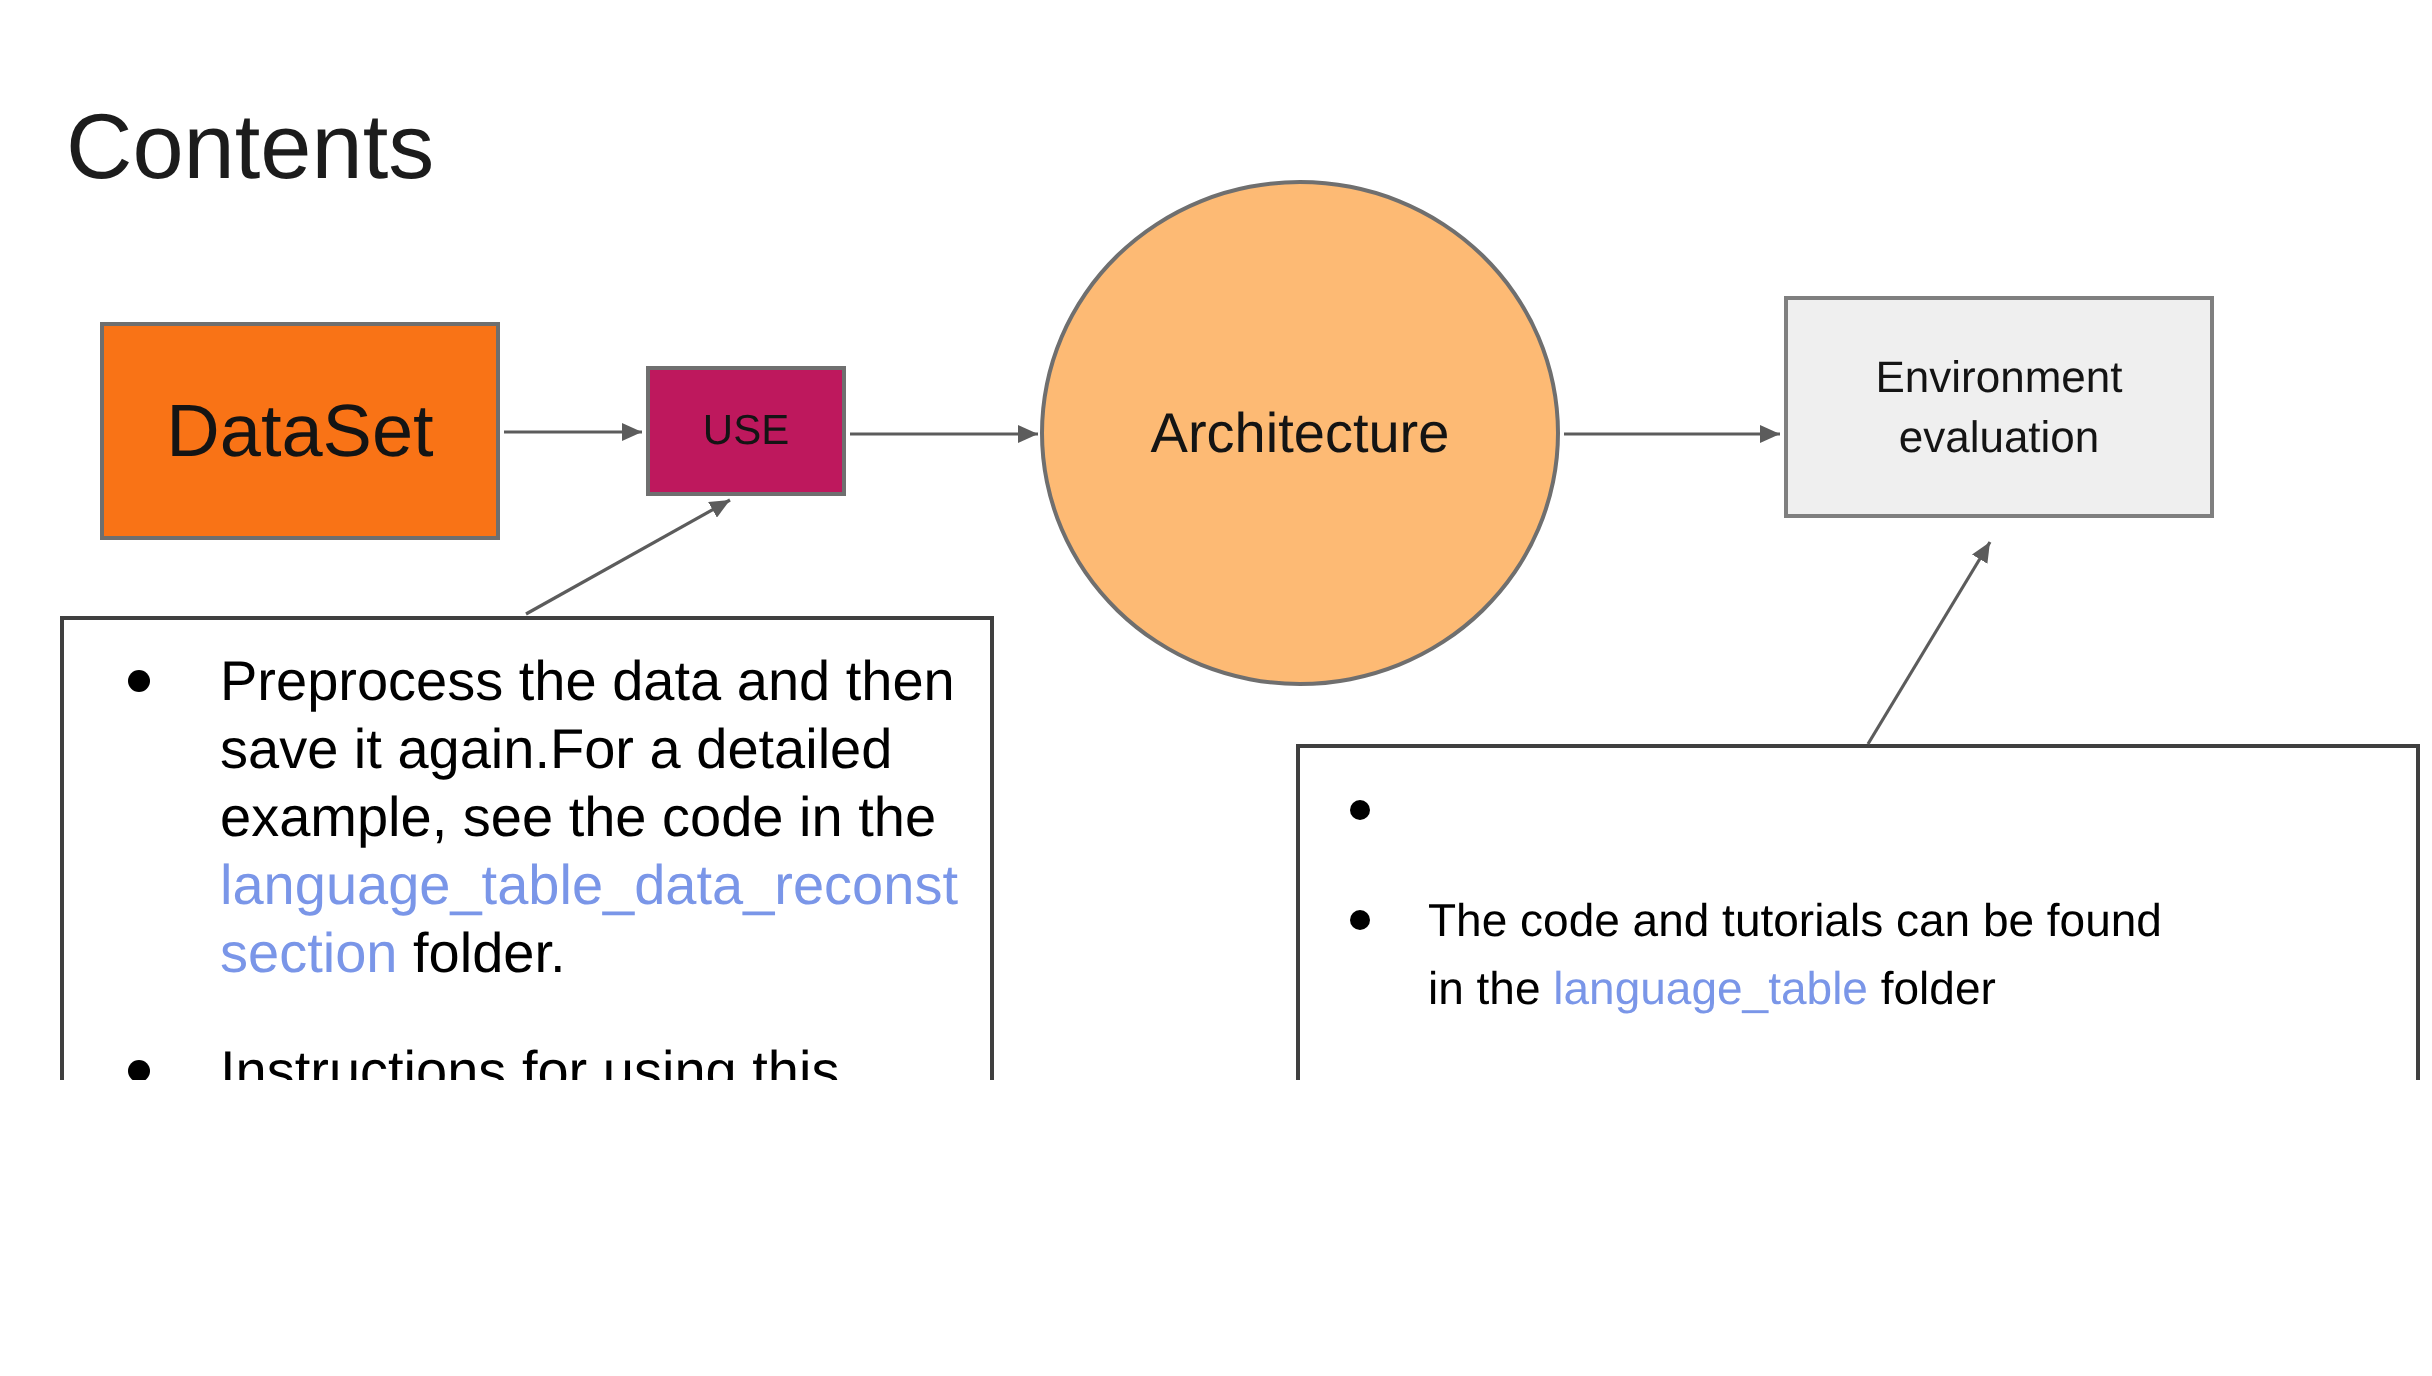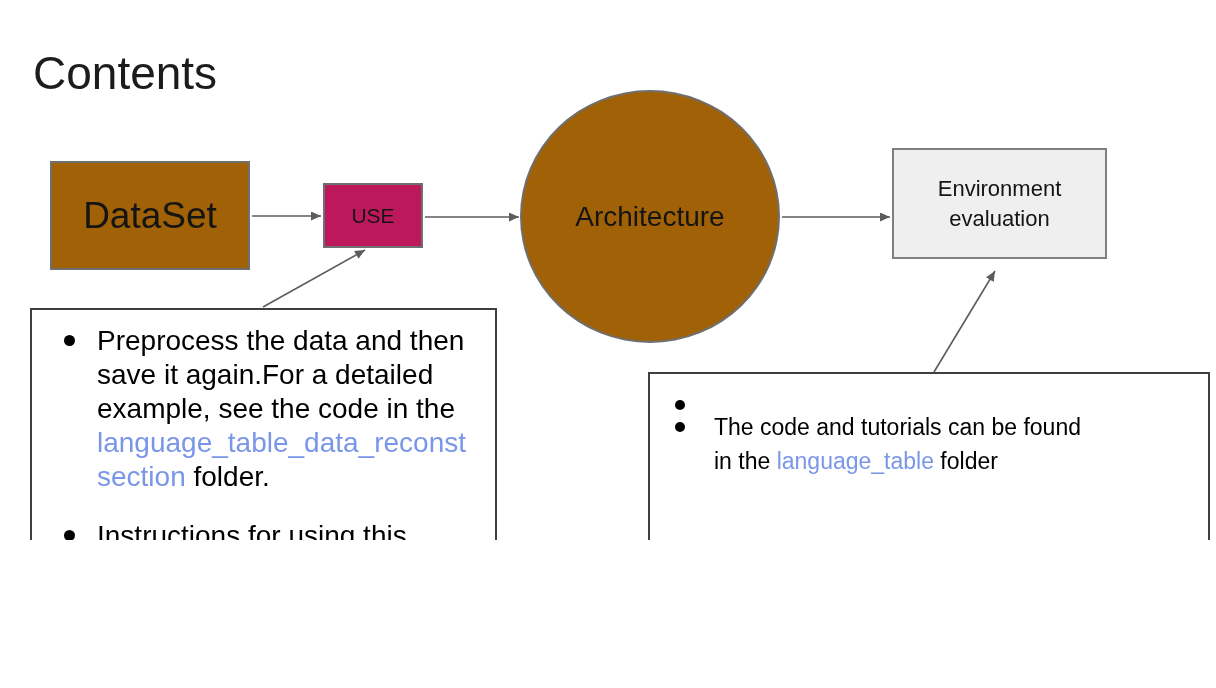--- a/index.html
+++ b/index.html
@@ -50,43 +50,43 @@
     left:648px;top:372px;width:562px;height:296px;
     padding:14px 6px 0 0;
   }
   .bullet-item{display:flex;align-items:flex-start;}
   .bullet-dot{
     flex:none;border-radius:50%;background:#000;
   }
   #notes-left .bullet-dot{width:11px;height:11px;margin:11px 0 0 32px;}
   #notes-right .bullet-dot{width:10px;height:10px;margin:12px 0 0 25px;}
   .bullet-text{white-space:pre-wrap;overflow-wrap:break-word;color:#000;}
-  #notes-left .bullet-text{margin-left:22px;width:400px;font-size:28px;line-height:34px;}
+  #notes-left .bullet-text{margin-left:35px;width:400px;font-size:28px;line-height:34px;}
   #notes-right .bullet-text{margin-left:29px;width:490px;font-size:23px;line-height:34px;}
   #notes-left .bullet-item + .bullet-item{margin-top:25px;justify-content:flex-end;}
-  #notes-right .bullet-item + .bullet-item{}
+  #notes-right .bullet-item + .bullet-item{margin-top:33px;}
   .link-text{color:var(--link-color,#7a96e8);}
   #connector-layer{position:absolute;left:0;top:0;pointer-events:none;}
 </style>
 </head>
 <body>
 
 <div id="canvas">
 
   <div id="slide-title" class="abs">Contents</div>
 
-  <div id="node-dataset" class="abs shape" style="background-color: #a16207;">
+  <div id="node-dataset" class="abs shape" style="background-color: #f97316;">
     <span>DataSet</span>
   </div>
 
   <div id="node-use" class="abs shape" style="background-color: #be185d;">
     <span>USE</span>
   </div>
 
-  <div id="node-architecture" class="abs shape" style="background-color: #a16207;">
+  <div id="node-architecture" class="abs shape" style="background-color: #fdba74;">
     <span>Architecture</span>
   </div>
 
   <div id="node-environment" class="abs shape" style="background-color: rgb(239, 239, 239);">
     <span>Environment evaluation</span>
   </div>
 
   <div id="notes-left" class="abs note-box" style="border-color: rgb(63, 63, 63);">
       <div class="bullet-item">
         <span class="bullet-dot"></span>

